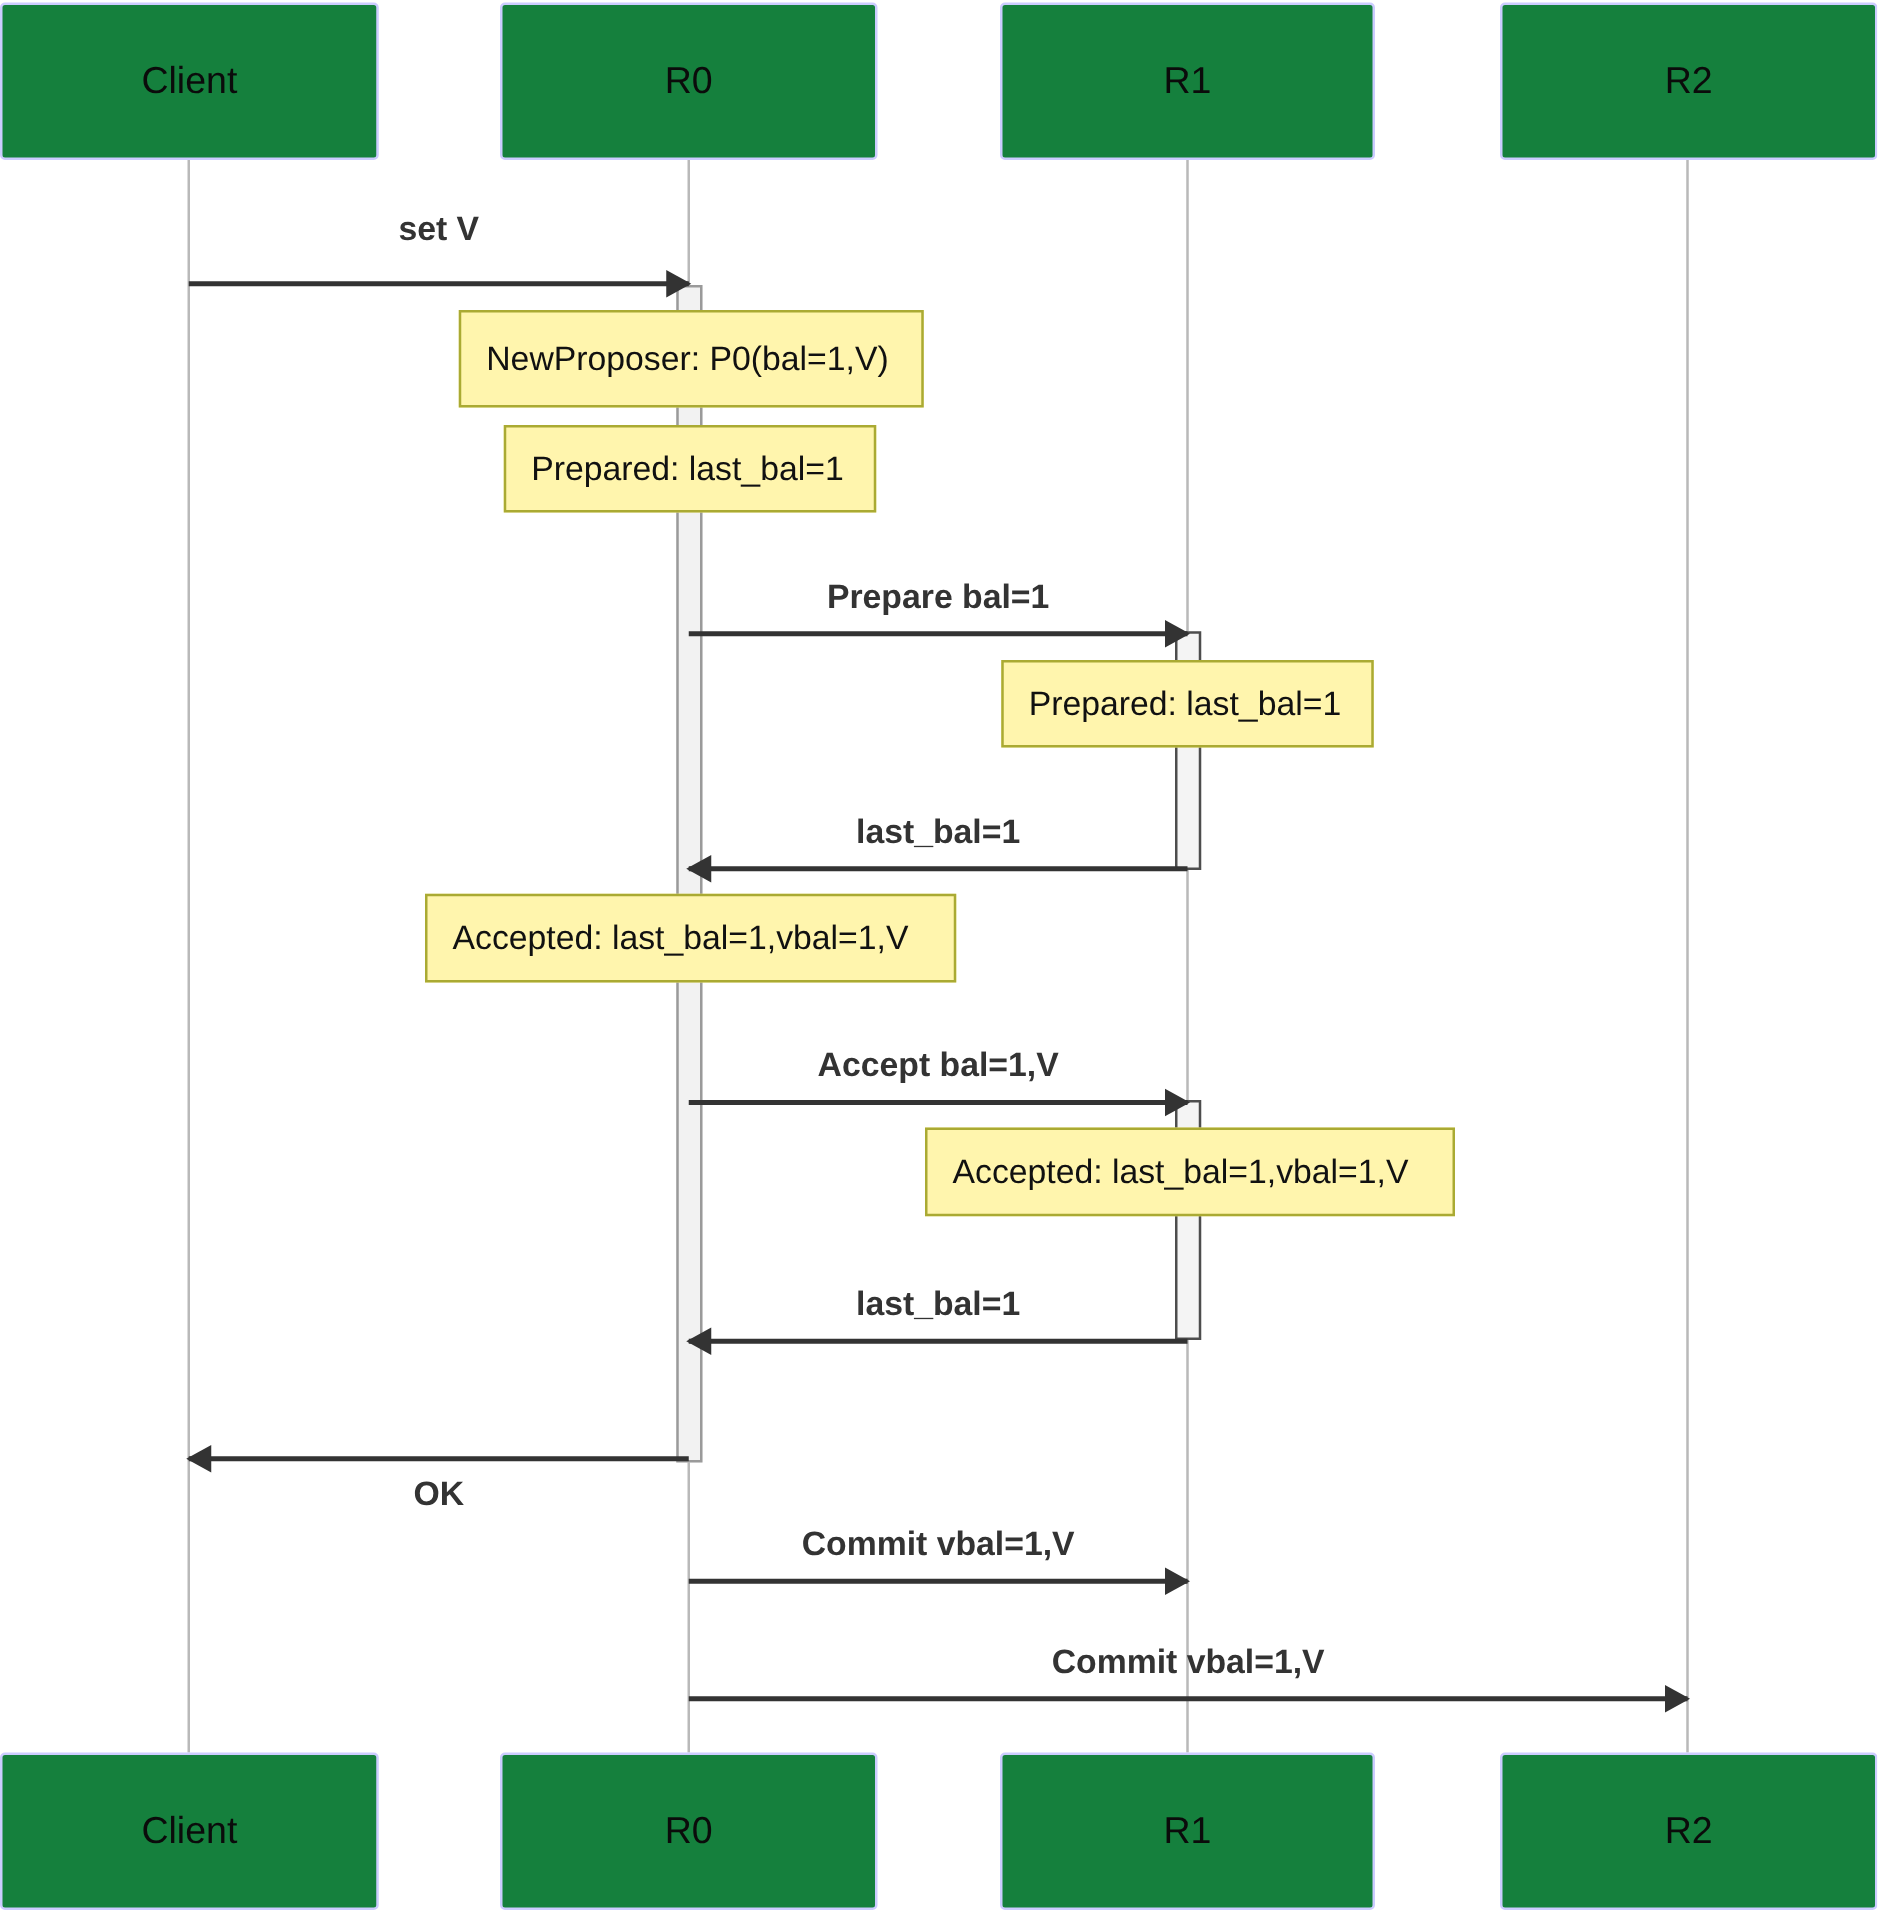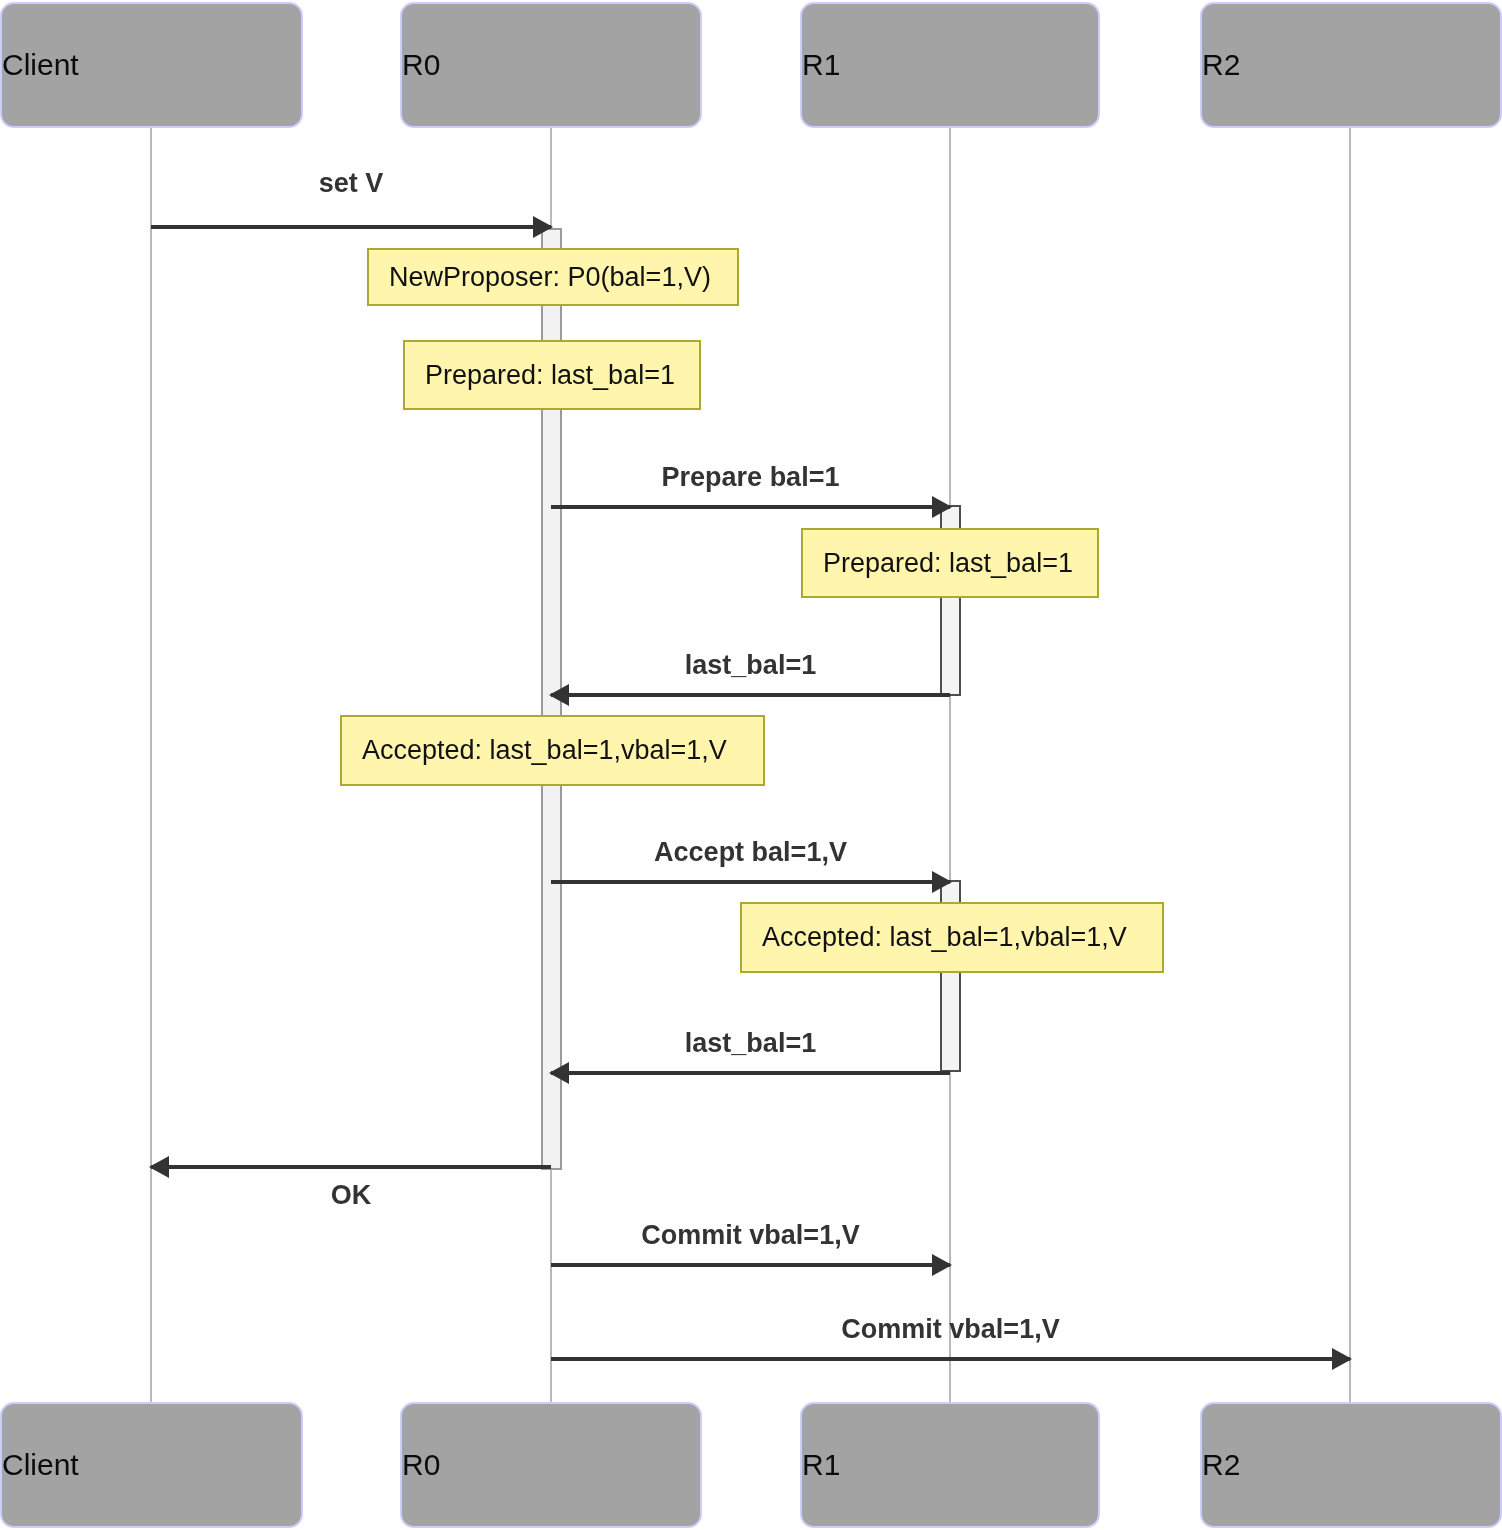--- a/index.html
+++ b/index.html
@@ -13,25 +13,26 @@
     height: 1530px;
     background: #ffffff;
     font-family: "Liberation Sans", sans-serif;
     overflow: hidden;
   }
 
   
   .participant {
     position: absolute;
     box-sizing: border-box;
-    background: #a3a3a3;
+    background: #15803d;
     border: 2px solid #CCCCFF;
-    border-radius: 14px;
+    border-radius: 4px;
     display: flex;
     align-items: center;
+    justify-content: center;
   }
   .participant-label {
     font-size: 30px;
     color: #0b0b0b;
     font-family: "Liberation Sans", sans-serif;
     line-height: 1;
     white-space: nowrap;
   }
 
   
@@ -167,21 +168,21 @@
     </div>
     <div class="msg-label" style="left: 351px; top: 1180px;">OK</div>
     <div class="msg right" style="left: 551px; top: 1263px; width: 399px;">
       <div class="head"></div>
     </div>
     <div class="msg-label" style="left: 750.5px; top: 1220px;">Commit vbal=1,V</div>
     <div class="msg right" style="left: 551px; top: 1357px; width: 799px;">
       <div class="head"></div>
     </div>
     <div class="msg-label" style="left: 950.5px; top: 1314px;">Commit vbal=1,V</div>
-    <div class="note" style="left: 367px; top: 248px; width: 372px; height: 58px;">
+    <div class="note" style="left: 367px; top: 248px; width: 372px; height: 78px;">
       <span class="note-text">NewProposer: P0(bal=1,V)</span>
     </div>
     <div class="note" style="left: 403px; top: 340px; width: 298px; height: 70px;">
       <span class="note-text">Prepared: last_bal=1</span>
     </div>
     <div class="note" style="left: 801px; top: 528px; width: 298px; height: 70px;">
       <span class="note-text">Prepared: last_bal=1</span>
     </div>
     <div class="note" style="left: 340px; top: 715px; width: 425px; height: 71px;">
       <span class="note-text">Accepted: last_bal=1,vbal=1,V</span>

